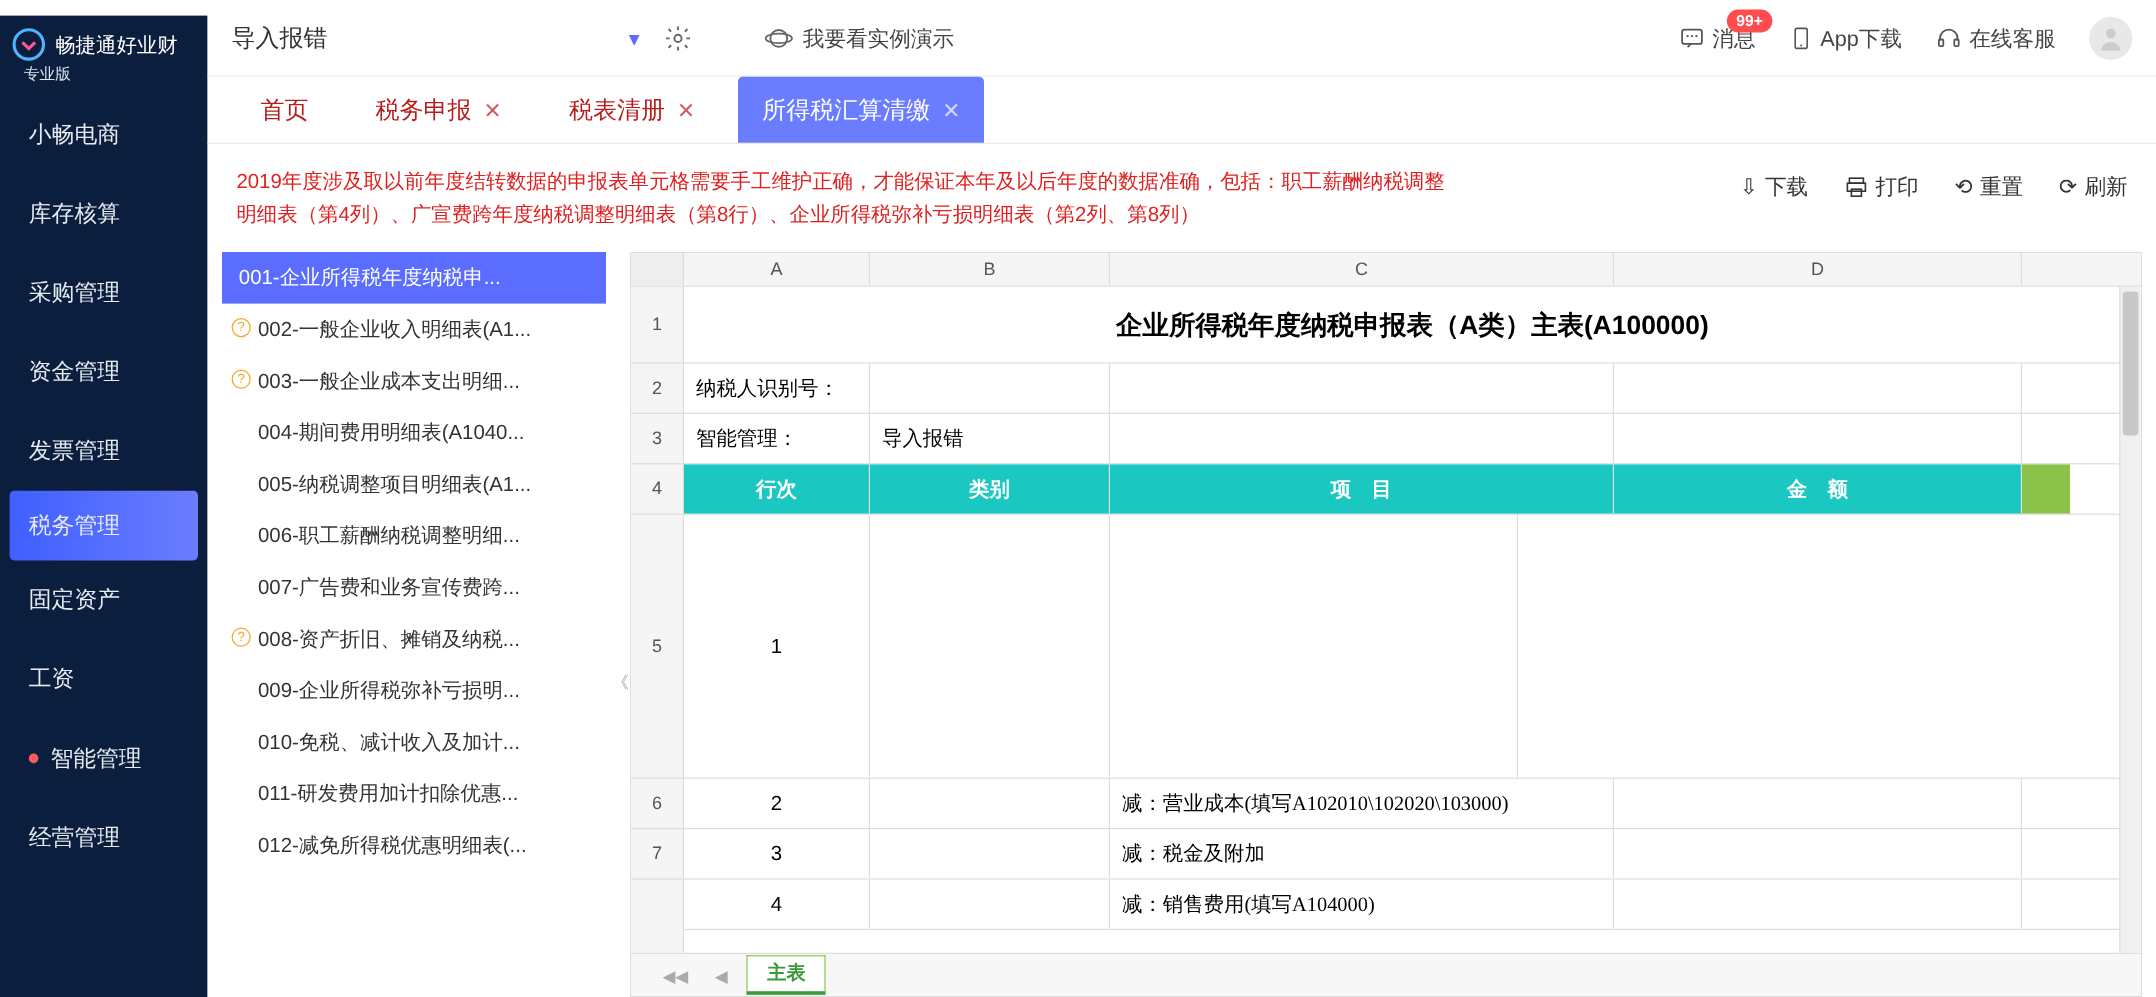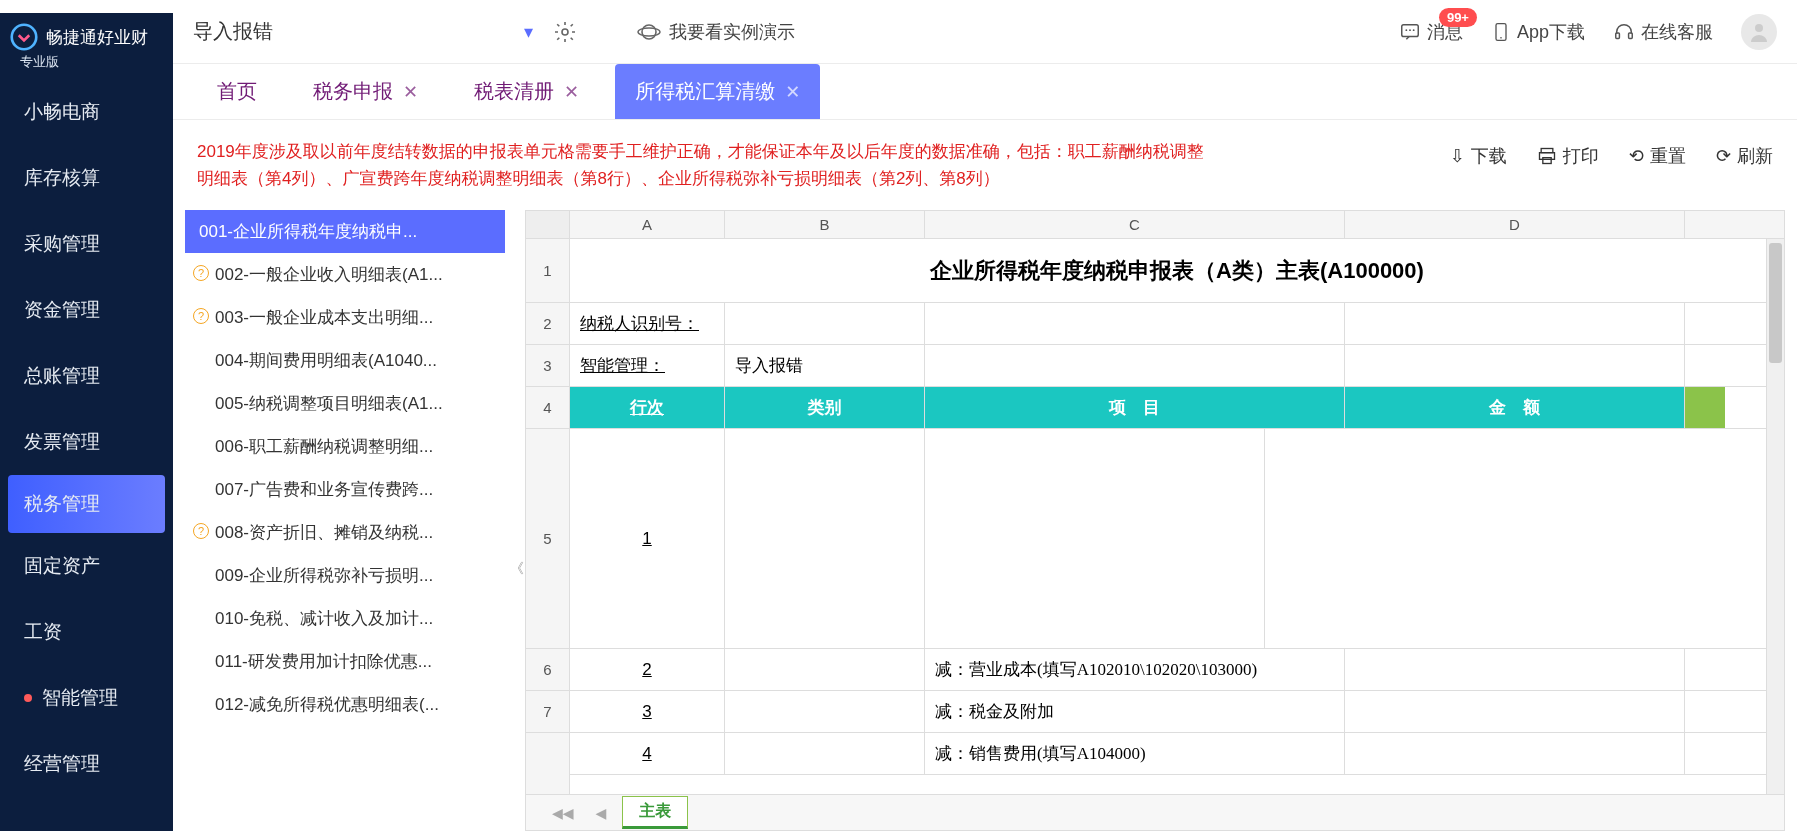--- a/index.html
+++ b/index.html
@@ -16,21 +16,21 @@
 .topbar{height:64px;border-bottom:1px solid #ececec;display:flex;align-items:center;padding:0 20px;}
 .breadcrumb{font-size:20px;color:#333;flex:0 0 340px;display:flex;align-items:center;}
 .chev{margin-left:auto;color:#5b6dff;font-size:18px;}
 .gear{margin-left:20px;color:#666;}
 .demo{display:flex;align-items:center;gap:8px;margin-left:60px;font-size:18px;color:#444;}
 .top-right{margin-left:auto;display:flex;align-items:center;gap:28px;font-size:18px;color:#444;}
 .tr-item{display:flex;align-items:center;gap:6px;cursor:pointer;position:relative;}
 .badge{position:absolute;top:-12px;right:-14px;background:#ff4d4f;color:#fff;font-size:13px;padding:2px 8px;border-radius:12px;font-weight:600;}
 .avatar{width:36px;height:36px;border-radius:50%;background:#e8e8e8;display:flex;align-items:center;justify-content:center;color:#bbb;}
 .tabs{height:56px;display:flex;align-items:flex-end;padding-left:16px;border-bottom:1px solid #ececec;}
-.tab{padding:14px 20px;font-size:20px;color:#701a75;display:flex;align-items:center;gap:10px;cursor:pointer;margin:0 8px;}
+.tab{padding:14px 20px;font-size:20px;color:#b91c1c;display:flex;align-items:center;gap:10px;cursor:pointer;margin:0 8px;}
 .tab.active{background:#6b7dff;color:#fff;border-radius:4px 4px 0 0;}
 .tab-close{font-size:18px;opacity:.7;}
 .content{position:absolute;top:120px;left:0;right:0;bottom:0;}
 .warning{color:#e02020;font-size:17px;padding:18px 24px 10px 24px;width:1060px;line-height:1.6;}
 .actions{position:absolute;top:24px;right:24px;display:flex;gap:30px;font-size:18px;color:#333;}
 .act{display:flex;align-items:center;gap:6px;cursor:pointer;}
 .body{position:absolute;top:90px;left:12px;right:12px;bottom:0;display:flex;}
 .forms{width:320px;background:#fff;overflow:hidden;}
 .form-item{padding:10px 14px 10px 30px;font-size:17px;color:#333;white-space:nowrap;overflow:hidden;text-overflow:ellipsis;cursor:pointer;position:relative;}
 .form-item.sel{background:#5b6dff;color:#ffffff;padding-left:14px;}
@@ -42,21 +42,21 @@
 .ch{flex:0 0 auto;border-right:1px solid #ddd;display:flex;align-items:center;justify-content:center;font-size:15px;color:#555;}
 .chA{width:155px;}.chB{width:200px;}.chC{width:420px;}.chD{width:340px;}
 .sheet-body{display:flex;flex:1;overflow:hidden;}
 .row-headers{width:44px;background:#f5f5f5;border-right:1px solid #ddd;}
 .rh{height:42px;border-bottom:1px solid #ddd;display:flex;align-items:center;justify-content:center;font-size:15px;color:#555;}
 .rh.r1{height:64px;}
 .rh.r5{height:220px;}
 .cells{position:relative;flex:1;}
 .title-cell{height:64px;display:flex;align-items:center;justify-content:center;font-size:22px;font-weight:700;border-bottom:1px solid #ddd;}
 .row{display:flex;border-bottom:1px solid #ddd;}
-.cA{width:155px;border-right:1px solid #ddd;display:flex;align-items:center;padding:0 10px;font-size:17px;text-decoration:underline;}
+.cA{width:155px;border-right:1px solid #ddd;display:flex;align-items:center;padding:0 10px;font-size:17px;}
 .cB{width:200px;border-right:1px solid #ddd;display:flex;align-items:center;justify-content:center;font-size:17px;}
 .cC{width:420px;border-right:1px solid #ddd;display:flex;align-items:center;padding:0 10px;font-size:17px;font-family:Liberation Serif, serif;}
 .cD{width:340px;border-right:1px solid #ddd;display:flex;align-items:center;justify-content:center;font-size:17px;}
 .r{height:42px;}
 .hdr{background:#1bc7c1;color:#fff;font-weight:600;justify-content:center;}
 .hdr.cA, .hdr.cC{justify-content:center;}
 .greencell{width:40px;background:#8bc34a;}
 .big{height:220px;}
 .sheet-tabs{height:36px;border-top:1px solid #ddd;display:flex;align-items:center;padding-left:20px;gap:10px;background:#f7f7f7;}
 .st-nav{color:#aaa;font-size:14px;padding:0 6px;cursor:pointer;}
@@ -84,23 +84,20 @@
         <span>小畅电商</span>
       </div>
       <div class="nav-item">
         <span>库存核算</span>
       </div>
       <div class="nav-item">
         <span>采购管理</span>
       </div>
       <div class="nav-item">
         <span>资金管理</span>
-      </div>
-      <div class="nav-item">
-        <span>总账管理</span>
       </div>
       <div class="nav-item">
         <span>发票管理</span>
       </div>
       <div class="nav-item active">
         <span>税务管理</span>
       </div>
       <div class="nav-item">
         <span>固定资产</span>
       </div>

